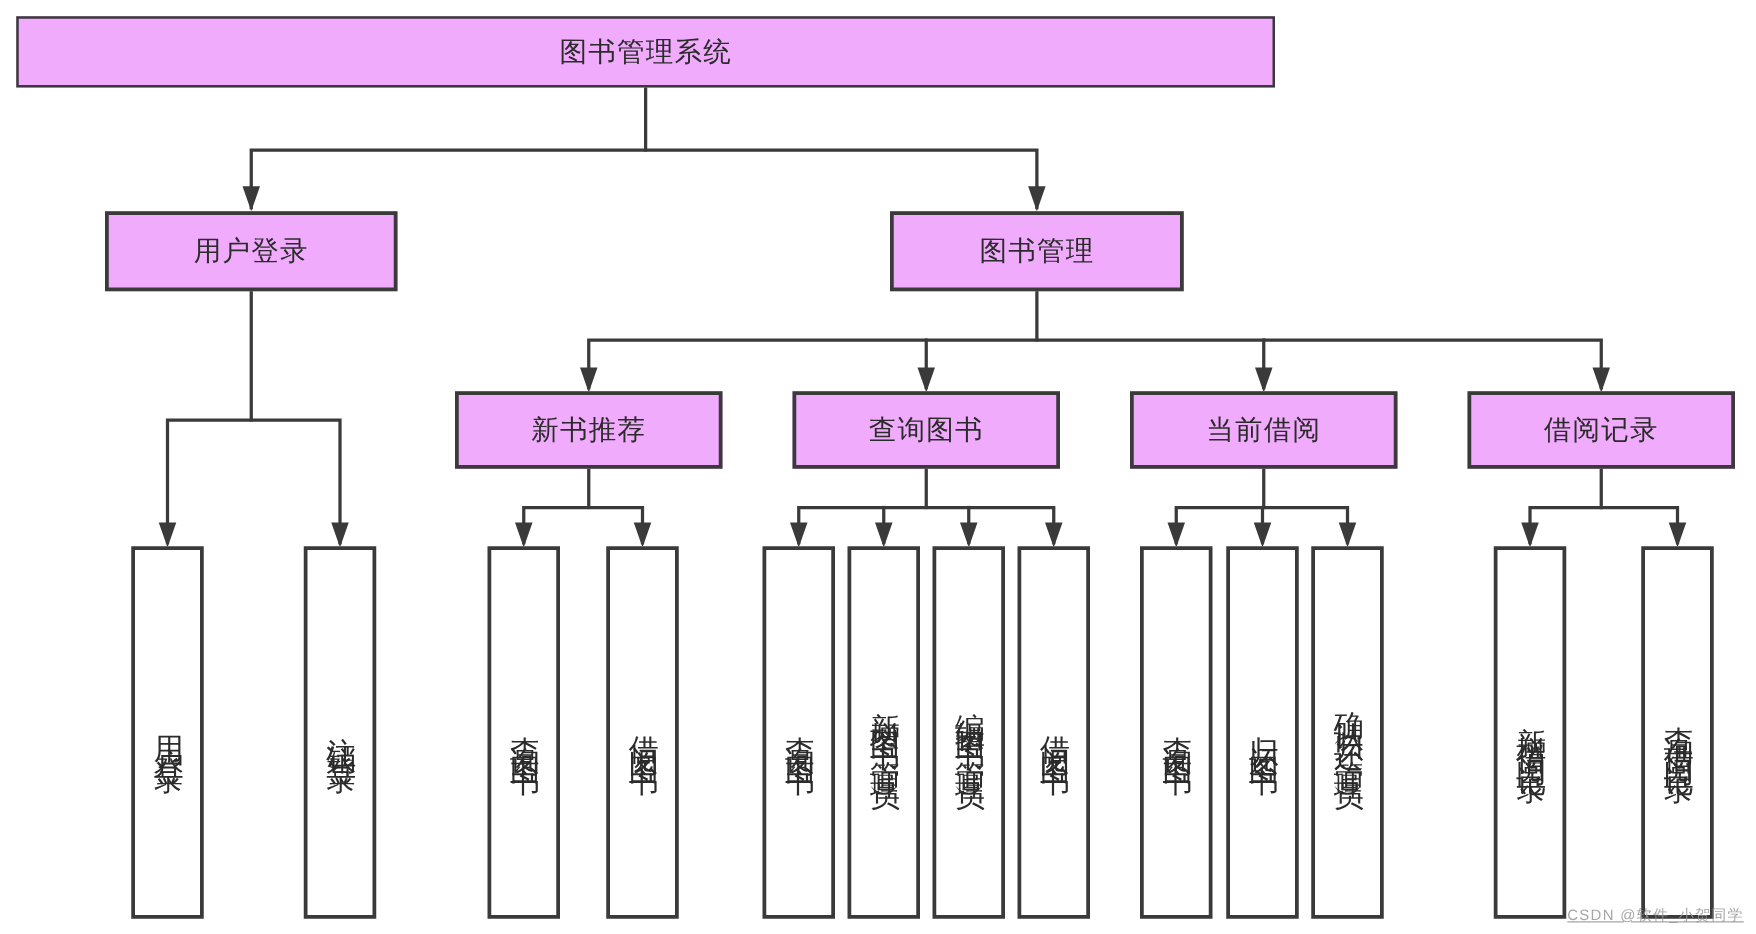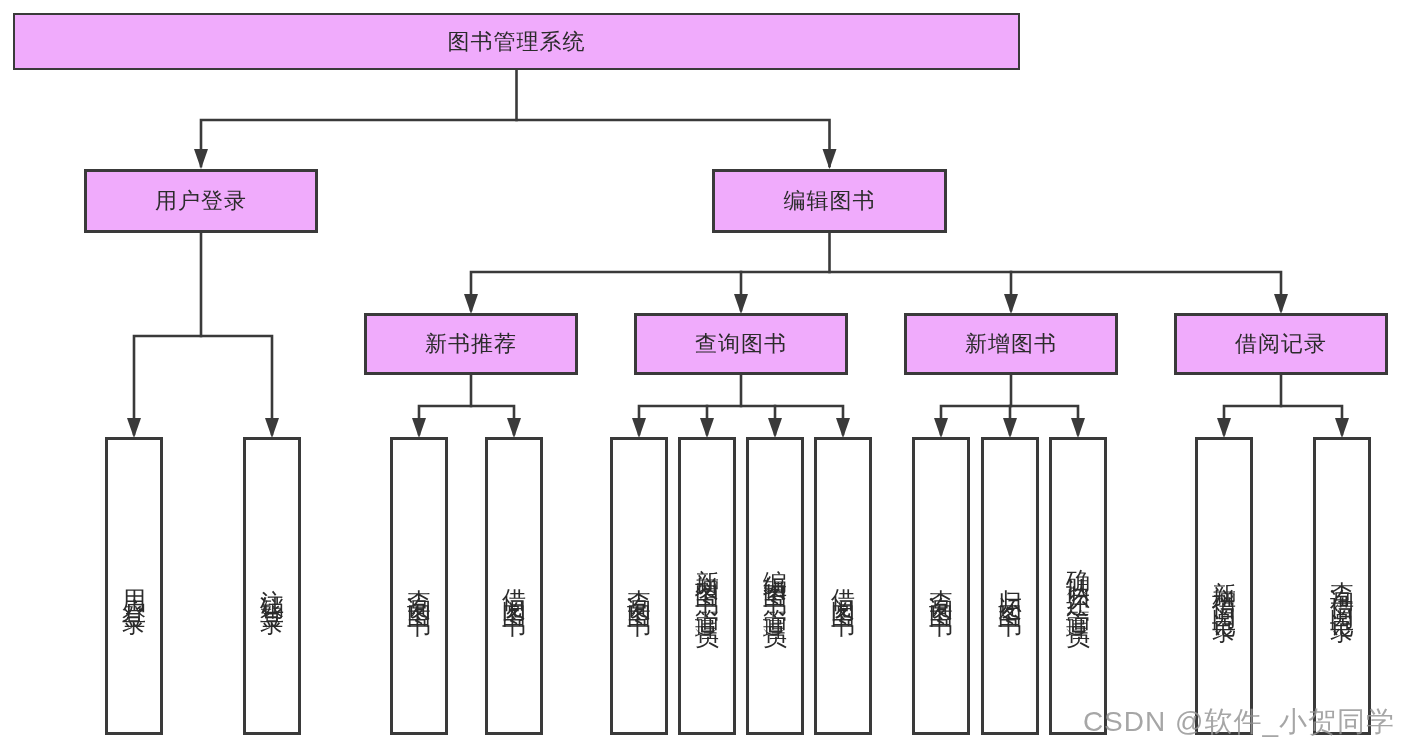--- a/index.html
+++ b/index.html
@@ -50,24 +50,25 @@
   #n-c3{left:746px;top:437px;width:58px;height:298px;}
   #n-c4{left:814px;top:437px;width:58px;height:298px;}
   #n-d1{left:912px;top:437px;width:58px;height:298px;}
   #n-d2{left:981px;top:437px;width:58px;height:298px;}
   #n-d3{left:1049px;top:437px;width:58px;height:298px;}
   #n-e1{left:1195px;top:437px;width:58px;height:298px;}
   #n-e2{left:1313px;top:437px;width:58px;height:298px;}
   #watermark{
     position:absolute;
     right:10px;bottom:6px;
-    font-size:28px;
+    font-size:12px;
     color:rgba(150,150,150,0.85);
     z-index:5;
     letter-spacing:1px;
+    text-decoration:underline;
   }
 </style>
 </head>
 <body>
 
 <div id="canvas">
 
   <svg id="connectors" width="1405" height="747" viewBox="0 0 1405 747" xmlns="http://www.w3.org/2000/svg">
     <g stroke="#3a3a3a" stroke-width="2.6" fill="none" stroke-linecap="square">
 
@@ -117,25 +118,25 @@
       <path d="M1010 438 l-7 -20 h14 z"></path>
       <path d="M1078 438 l-7 -20 h14 z"></path>
       <path d="M1224 438 l-7 -20 h14 z"></path>
       <path d="M1342 438 l-7 -20 h14 z"></path>
     </g>
   </svg>
 
   <div class="hbox" id="n-root">图书管理系统</div>
 
   <div class="hbox" id="n-user-login">用户登录</div>
-  <div class="hbox" id="n-book-mgmt">编辑图书</div>
+  <div class="hbox" id="n-book-mgmt">图书管理</div>
 
   <div class="hbox" id="n-new-books">新书推荐</div>
   <div class="hbox" id="n-book-borrow">查询图书</div>
-  <div class="hbox" id="n-current-borrow">新增图书</div>
+  <div class="hbox" id="n-current-borrow">当前借阅</div>
   <div class="hbox" id="n-borrow-records">借阅记录</div>
 
   <div class="vbox" id="n-a1">用户登录</div>
   <div class="vbox" id="n-a2">注销登录</div>
   <div class="vbox" id="n-b1">查询图书</div>
   <div class="vbox" id="n-b2">借阅图书</div>
   <div class="vbox" id="n-c1">查询图书</div>
   <div class="vbox" id="n-c2">新增图书（管理员）</div>
   <div class="vbox" id="n-c3">编辑图书（管理员）</div>
   <div class="vbox" id="n-c4">借阅图书</div>

